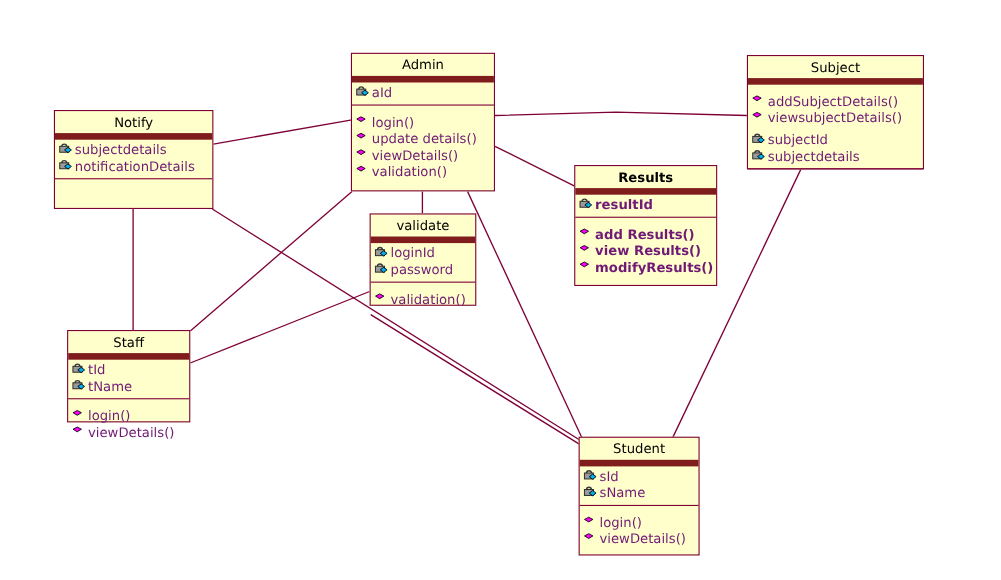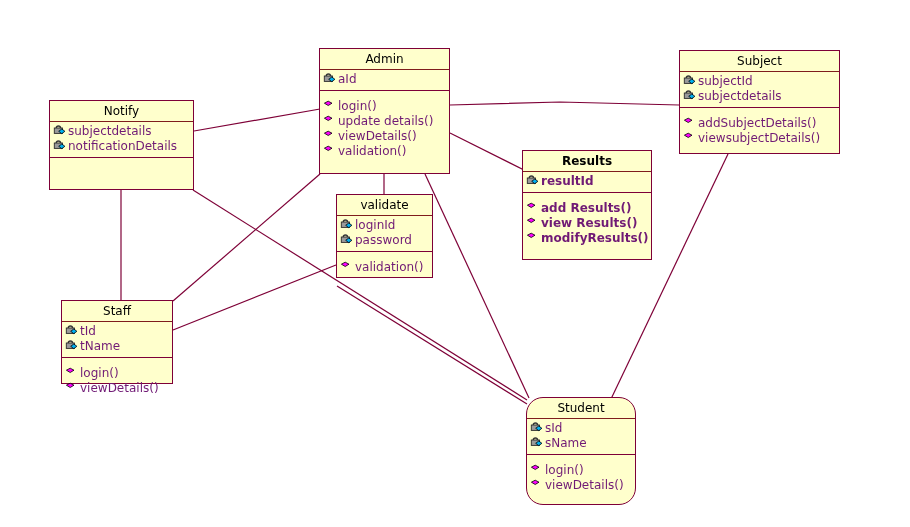--- a/index.html
+++ b/index.html
@@ -28,21 +28,21 @@
     background: #ffffcc;
     border: 1px solid #7e0037;
     box-sizing: border-box;
     z-index: 5;
   }
   .uml-title {
     text-align: center;
     font-size: 12px;
     color: #000000;
     padding: 3px 2px 3px 2px;
-    border-bottom: 1px solid #7f1d1d;
+    border-bottom: 6px solid #7f1d1d;
     line-height: 14px;
   }
   .uml-section {
     padding: 2px 2px 3px 3px;
     min-height: 10px;
   }
   .uml-attrs {
     border-bottom: 1px solid #7e0037;
   }
   .uml-row {
@@ -156,59 +156,59 @@
               <svg width="14" height="13" viewBox="0 0 14 13">
                 <path d="M1.4,4.2 L5.2,2.2 L9.0,4.2 L5.2,6.5 Z" fill="#ff00ff" stroke="#000000" stroke-width="0.8"></path>
               </svg>
             </span>
             <span class="lbl">validation()</span>
           </div>
         </div>
       </div>
       <div class="uml-class" style="left: 679px; top: 50px; width: 161px; height: 104px;">
         <div class="uml-title">Subject</div>
+        <div class="uml-section uml-methods">
+          <div class="spacer-row"></div>
+          <div class="uml-row">
+            <span class="ico">
+              <svg width="14" height="13" viewBox="0 0 14 13">
+                <path d="M1.4,4.2 L5.2,2.2 L9.0,4.2 L5.2,6.5 Z" fill="#ff00ff" stroke="#000000" stroke-width="0.8"></path>
+              </svg>
+            </span>
+            <span class="lbl">addSubjectDetails()</span>
+          </div>
+          <div class="uml-row">
+            <span class="ico">
+              <svg width="14" height="13" viewBox="0 0 14 13">
+                <path d="M1.4,4.2 L5.2,2.2 L9.0,4.2 L5.2,6.5 Z" fill="#ff00ff" stroke="#000000" stroke-width="0.8"></path>
+              </svg>
+            </span>
+            <span class="lbl">viewsubjectDetails()</span>
+          </div>
+        </div>
         <div class="uml-section uml-attrs">
           <div class="uml-row">
             <span class="ico">
               <svg width="14" height="13" viewBox="0 0 14 13">
                 <path d="M3.2,4.2 A2.2,2.2 0 0 1 7.6,4.2" fill="none" stroke="#3a3a3a" stroke-width="1.3"></path>
                 <rect x="1.3" y="4.0" width="8.2" height="5.4" fill="#9a9a9a" stroke="#2b2b2b" stroke-width="0.9"></rect>
                 <path d="M8.8,5.0 L11.9,7.3 L8.8,9.7 L5.7,7.3 Z" fill="#00b0f0" stroke="#000000" stroke-width="0.8"></path>
               </svg>
             </span>
             <span class="lbl">subjectId</span>
           </div>
           <div class="uml-row">
             <span class="ico">
               <svg width="14" height="13" viewBox="0 0 14 13">
                 <path d="M3.2,4.2 A2.2,2.2 0 0 1 7.6,4.2" fill="none" stroke="#3a3a3a" stroke-width="1.3"></path>
                 <rect x="1.3" y="4.0" width="8.2" height="5.4" fill="#9a9a9a" stroke="#2b2b2b" stroke-width="0.9"></rect>
                 <path d="M8.8,5.0 L11.9,7.3 L8.8,9.7 L5.7,7.3 Z" fill="#00b0f0" stroke="#000000" stroke-width="0.8"></path>
               </svg>
             </span>
             <span class="lbl">subjectdetails</span>
-          </div>
-        </div>
-        <div class="uml-section uml-methods">
-          <div class="spacer-row"></div>
-          <div class="uml-row">
-            <span class="ico">
-              <svg width="14" height="13" viewBox="0 0 14 13">
-                <path d="M1.4,4.2 L5.2,2.2 L9.0,4.2 L5.2,6.5 Z" fill="#ff00ff" stroke="#000000" stroke-width="0.8"></path>
-              </svg>
-            </span>
-            <span class="lbl">addSubjectDetails()</span>
-          </div>
-          <div class="uml-row">
-            <span class="ico">
-              <svg width="14" height="13" viewBox="0 0 14 13">
-                <path d="M1.4,4.2 L5.2,2.2 L9.0,4.2 L5.2,6.5 Z" fill="#ff00ff" stroke="#000000" stroke-width="0.8"></path>
-              </svg>
-            </span>
-            <span class="lbl">viewsubjectDetails()</span>
           </div>
         </div>
       </div>
       <div class="uml-class" style="left: 522px; top: 150px; width: 130px; height: 110px; font-weight: bold;">
         <div class="uml-title">Results</div>
         <div class="uml-section uml-attrs">
           <div class="uml-row">
             <span class="ico">
               <svg width="14" height="13" viewBox="0 0 14 13">
                 <path d="M3.2,4.2 A2.2,2.2 0 0 1 7.6,4.2" fill="none" stroke="#3a3a3a" stroke-width="1.3"></path>
@@ -320,21 +320,21 @@
           <div class="uml-row">
             <span class="ico">
               <svg width="14" height="13" viewBox="0 0 14 13">
                 <path d="M1.4,4.2 L5.2,2.2 L9.0,4.2 L5.2,6.5 Z" fill="#ff00ff" stroke="#000000" stroke-width="0.8"></path>
               </svg>
             </span>
             <span class="lbl">viewDetails()</span>
           </div>
         </div>
       </div>
-      <div class="uml-class" style="left: 526px; top: 397px; width: 110px; height: 108px; border-radius: 17px;">
+      <div class="uml-class" style="left: 526px; top: 397px; width: 110px; height: 108px;">
         <div class="uml-title">Student</div>
         <div class="uml-section uml-attrs">
           <div class="uml-row">
             <span class="ico">
               <svg width="14" height="13" viewBox="0 0 14 13">
                 <path d="M3.2,4.2 A2.2,2.2 0 0 1 7.6,4.2" fill="none" stroke="#3a3a3a" stroke-width="1.3"></path>
                 <rect x="1.3" y="4.0" width="8.2" height="5.4" fill="#9a9a9a" stroke="#2b2b2b" stroke-width="0.9"></rect>
                 <path d="M8.8,5.0 L11.9,7.3 L8.8,9.7 L5.7,7.3 Z" fill="#00b0f0" stroke="#000000" stroke-width="0.8"></path>
               </svg>
             </span>

